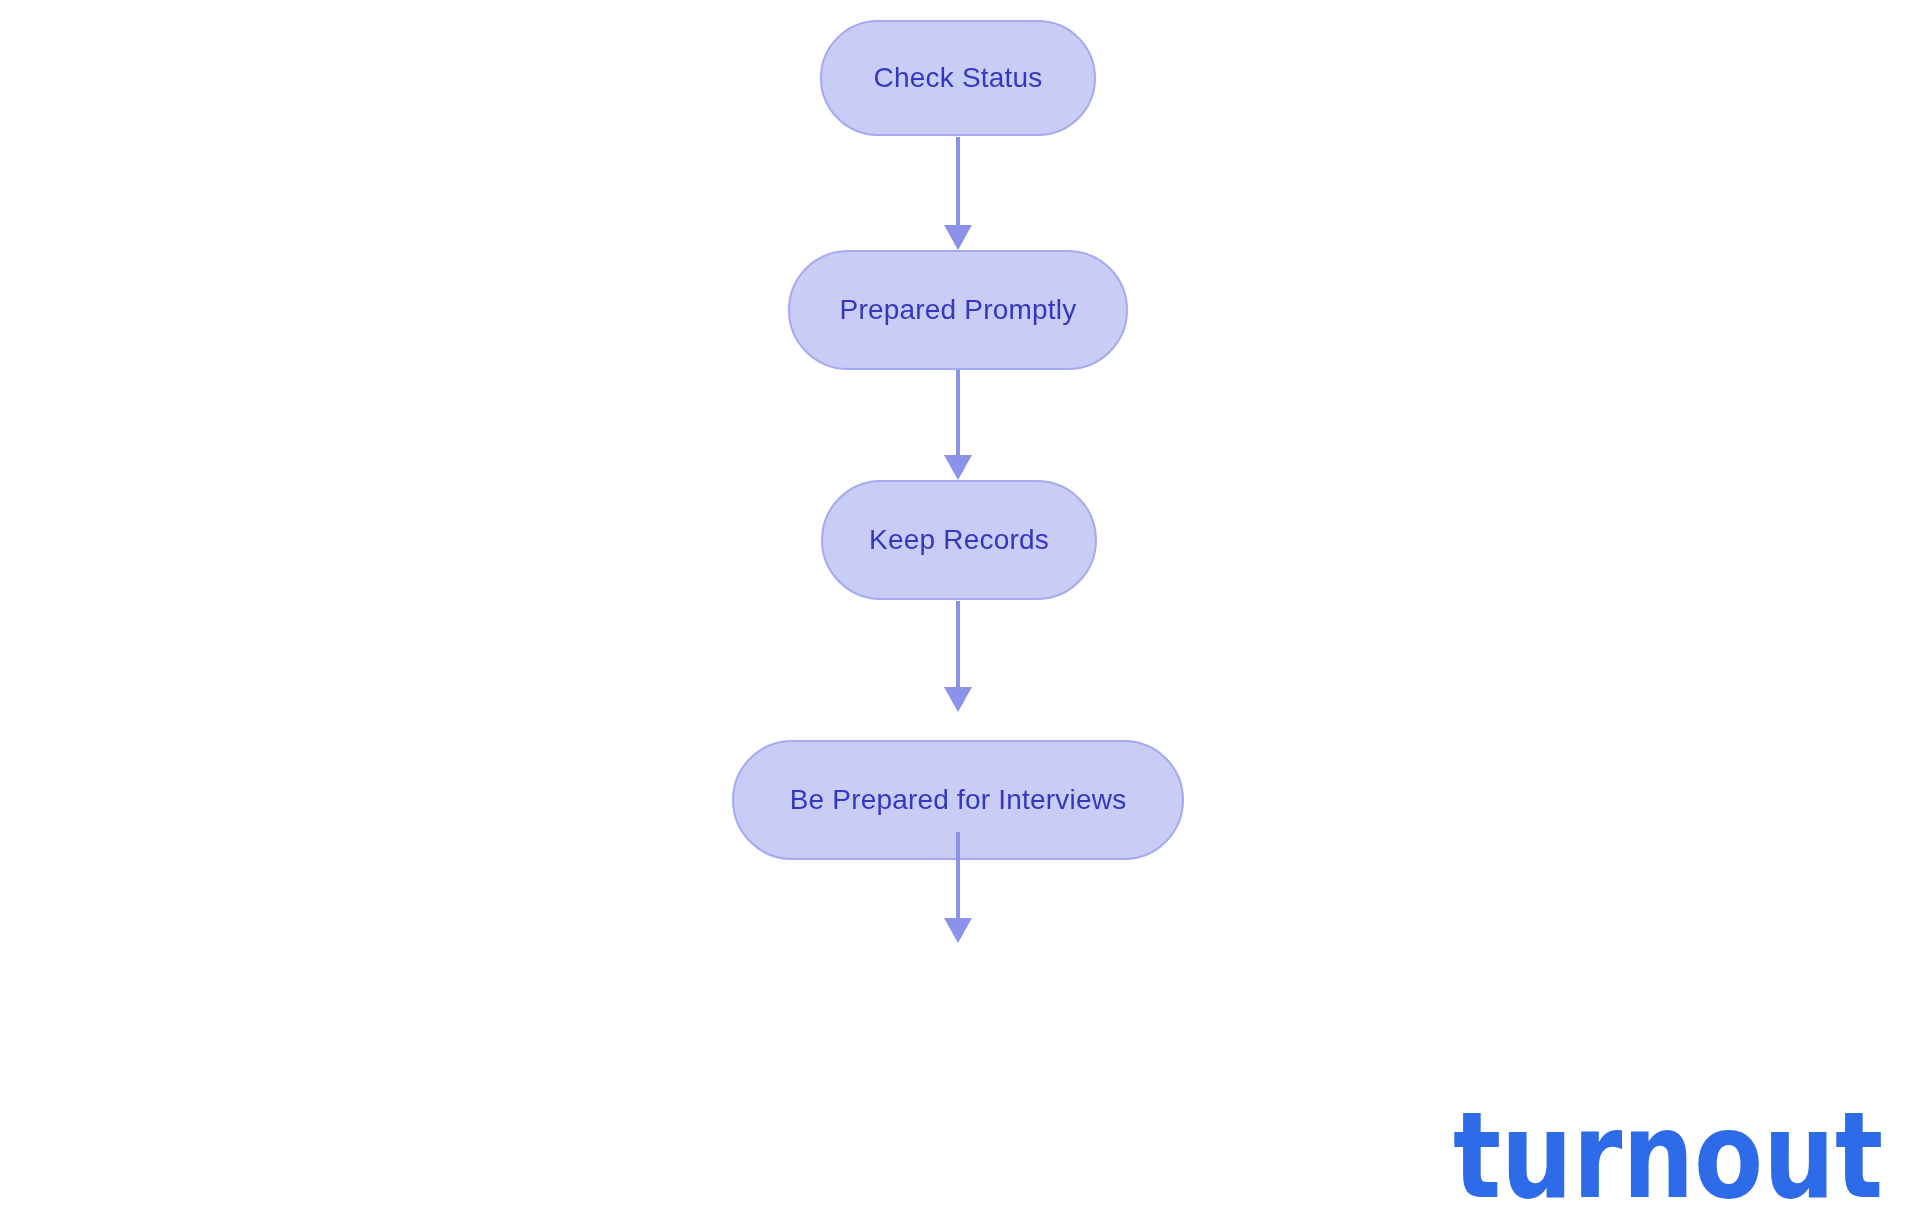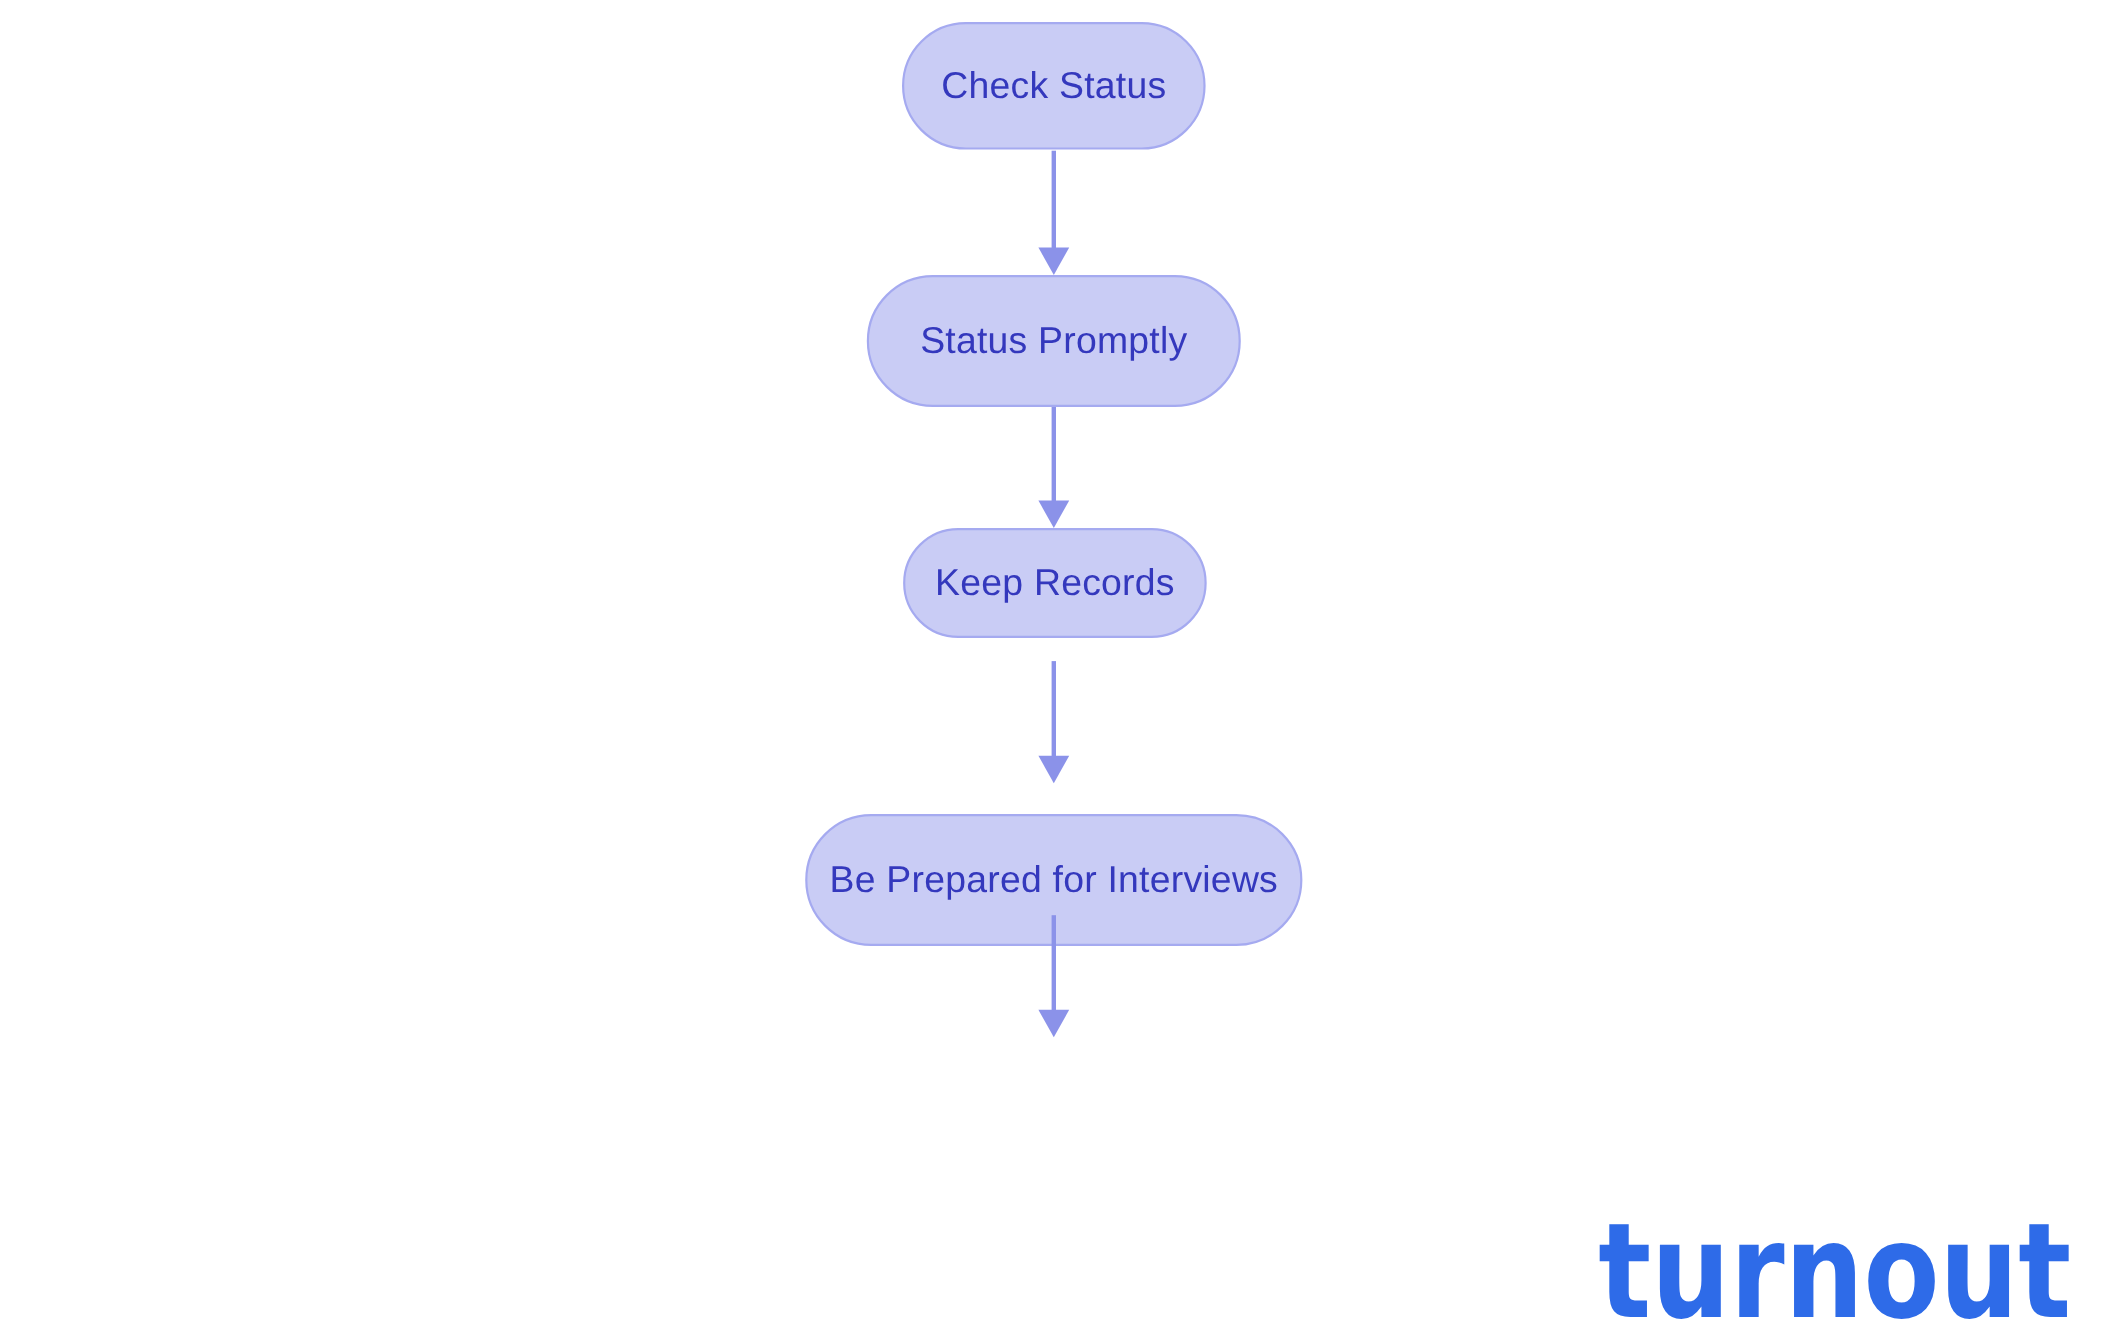--- a/index.html
+++ b/index.html
@@ -19,27 +19,27 @@
     position: absolute;
     background: #c9ccf5;
     border: 2px solid #a5aaf0;
     border-radius: 62px;
     display: flex;
     align-items: center;
     justify-content: center;
   }
   .flow-node .node-label {
     color: #3438bd;
-    font-size: 34px;
+    font-size: 28px;
     letter-spacing: 0.2px;
     white-space: nowrap;
   }
   .node-1 { left: 820px; top:  20px; width: 276px; height: 116px; }
   .node-2 { left: 788px; top: 250px; width: 340px; height: 120px; }
-  .node-3 { left: 821px; top: 480px; width: 276px; height: 100px; }
+  .node-3 { left: 821px; top: 480px; width: 276px; height: 120px; }
   .node-4 { left: 732px; top: 740px; width: 452px; height: 120px; }
   .node-5 { left: 778px; top: 943px; width: 362px; height: 119px; }
   
   .flow-arrow { position: absolute; left: 944px; width: 28px; }
   .flow-arrow .arrow-line {
     position: absolute;
     left: 12px; top: 0;
     width: 4px;
     background: #8b92e9;
   }
@@ -82,21 +82,21 @@
   <div class="flow-node node-1">
     <span class="node-label">Check Status</span>
   </div>
 
   <div class="flow-arrow arrow-1">
     <div class="arrow-line"></div>
     <div class="arrow-head"></div>
   </div>
 
   <div class="flow-node node-2">
-    <span class="node-label">Status Promptly</span>
+    <span class="node-label">Prepared Promptly</span>
   </div>
 
   <div class="flow-arrow arrow-2">
     <div class="arrow-line"></div>
     <div class="arrow-head"></div>
   </div>
 
   <div class="flow-node node-3">
     <span class="node-label">Keep Records</span>
   </div>

